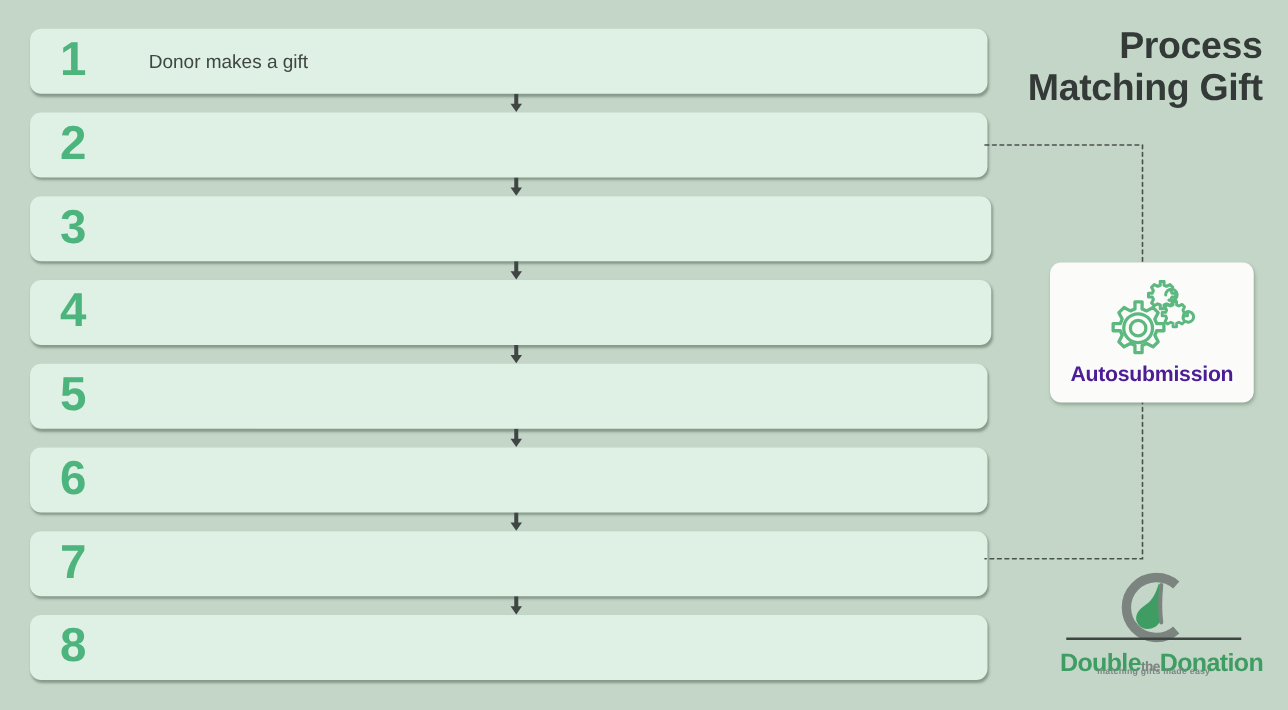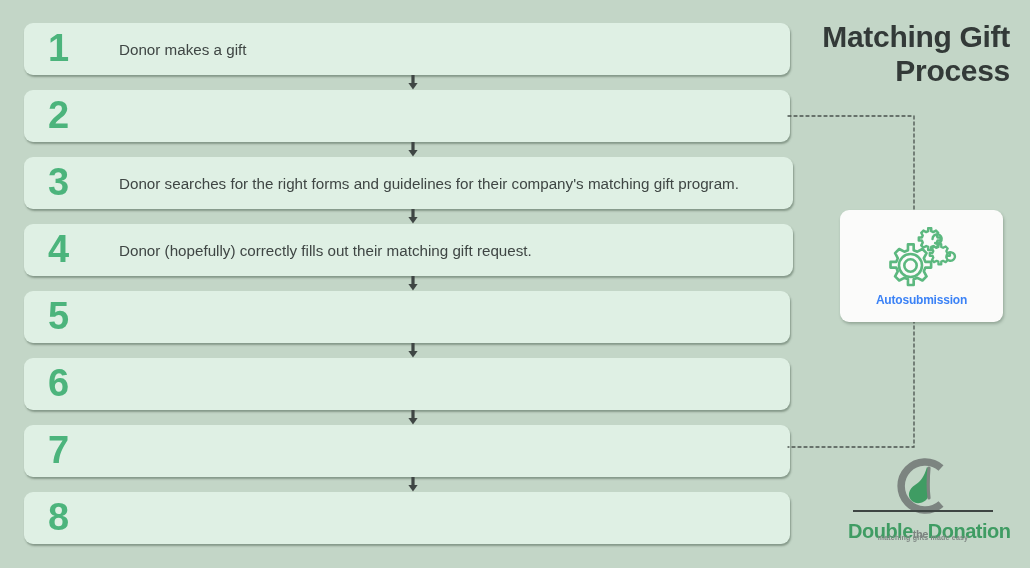--- a/index.html
+++ b/index.html
@@ -106,22 +106,22 @@
     border-radius: 9px;
     box-shadow: 1px 2px 3px rgba(60,80,65,0.35);
     display: flex;
     flex-direction: column;
     align-items: center;
     justify-content: center;
   }
   .auto-card .gears { margin-top: 2px; }
   .auto-card .auto-label {
     margin-top: 4px;
-    color: #3b82f6;
-    font-size: 12px;
+    color: #4c1d95;
+    font-size: 17px;
     font-weight: bold;
     letter-spacing: -0.2px;
   }
 
   
   .connector {
     position: absolute;
     left: 786px;
     top: 104px;
     width: 140px;
@@ -196,32 +196,30 @@
       </div>
       <svg class="step-arrow" viewBox="0 0 16 15">
         <rect x="6.4" y="0" width="3.2" height="9" fill="#3f4644"></rect>
         <polygon points="3.4,8 12.6,8 8,14.6" fill="#3f4644"></polygon>
       </svg>
     </div>
 
     <div class="step-row wide">
       <div class="step-box">
         <div class="step-number">3</div>
-        <div class="step-text">Donor searches for the right forms and guidelines for their company's matching gift program.</div>
       </div>
       <svg class="step-arrow" viewBox="0 0 16 15">
         <rect x="6.4" y="0" width="3.2" height="9" fill="#3f4644"></rect>
         <polygon points="3.4,8 12.6,8 8,14.6" fill="#3f4644"></polygon>
       </svg>
     </div>
 
     <div class="step-row wide">
       <div class="step-box">
         <div class="step-number">4</div>
-        <div class="step-text">Donor (hopefully) correctly fills out their matching gift request.</div>
       </div>
       <svg class="step-arrow" viewBox="0 0 16 15">
         <rect x="6.4" y="0" width="3.2" height="9" fill="#3f4644"></rect>
         <polygon points="3.4,8 12.6,8 8,14.6" fill="#3f4644"></polygon>
       </svg>
     </div>
 
     <div class="step-row">
       <div class="step-box">
         <div class="step-number">5</div>
@@ -258,22 +256,22 @@
       </div>
     </div>
 
   </div>
 
   <svg class="connector" viewBox="0 0 140 355">
     <path d="M 2,12 L 128,12 L 128,343 L 2,343" fill="none" stroke="#4a524e" stroke-width="1.3" stroke-dasharray="3 3" stroke-linecap="round"></path>
   </svg>
 
   <div class="title">
+    <div>Process</div>
     <div>Matching Gift</div>
-    <div>Process</div>
   </div>
 
   <div class="auto-card">
     <svg class="gears" width="84" height="62" viewBox="0 0 84 62">
       <g fill="none" stroke="#5cb87f" stroke-width="2.6" stroke-linejoin="round" stroke-linecap="round">
 
         <path d="M 26,19.5 l 5.6,0 l 1.5,-3.6 l -2.6,-5 l 4.0,-4.0 l 5.0,2.6 l 3.6,-1.5 l 0,-5.6 l 5.6,0 l 0,5.6 l 3.6,1.5 l 5.0,-2.6 l 4.0,4.0 l -2.6,5.0 l 1.5,3.6 l 5.6,0 l 0,5.6 l -5.6,0 l -1.5,3.6 l 2.6,5.0 l -4.0,4.0 l -5.0,-2.6 l -3.6,1.5 l 0,5.6 l -5.6,0 l 0,-5.6 l -3.6,-1.5 l -5.0,2.6 l -4.0,-4.0 l 2.6,-5.0 l -1.5,-3.6 l -5.6,0 Z" transform="translate(-16,15) scale(1.02)"></path>
         <circle cx="30.5" cy="38.5" r="11.5"></circle>
         <circle cx="30.5" cy="38.5" r="6.2"></circle>
 

